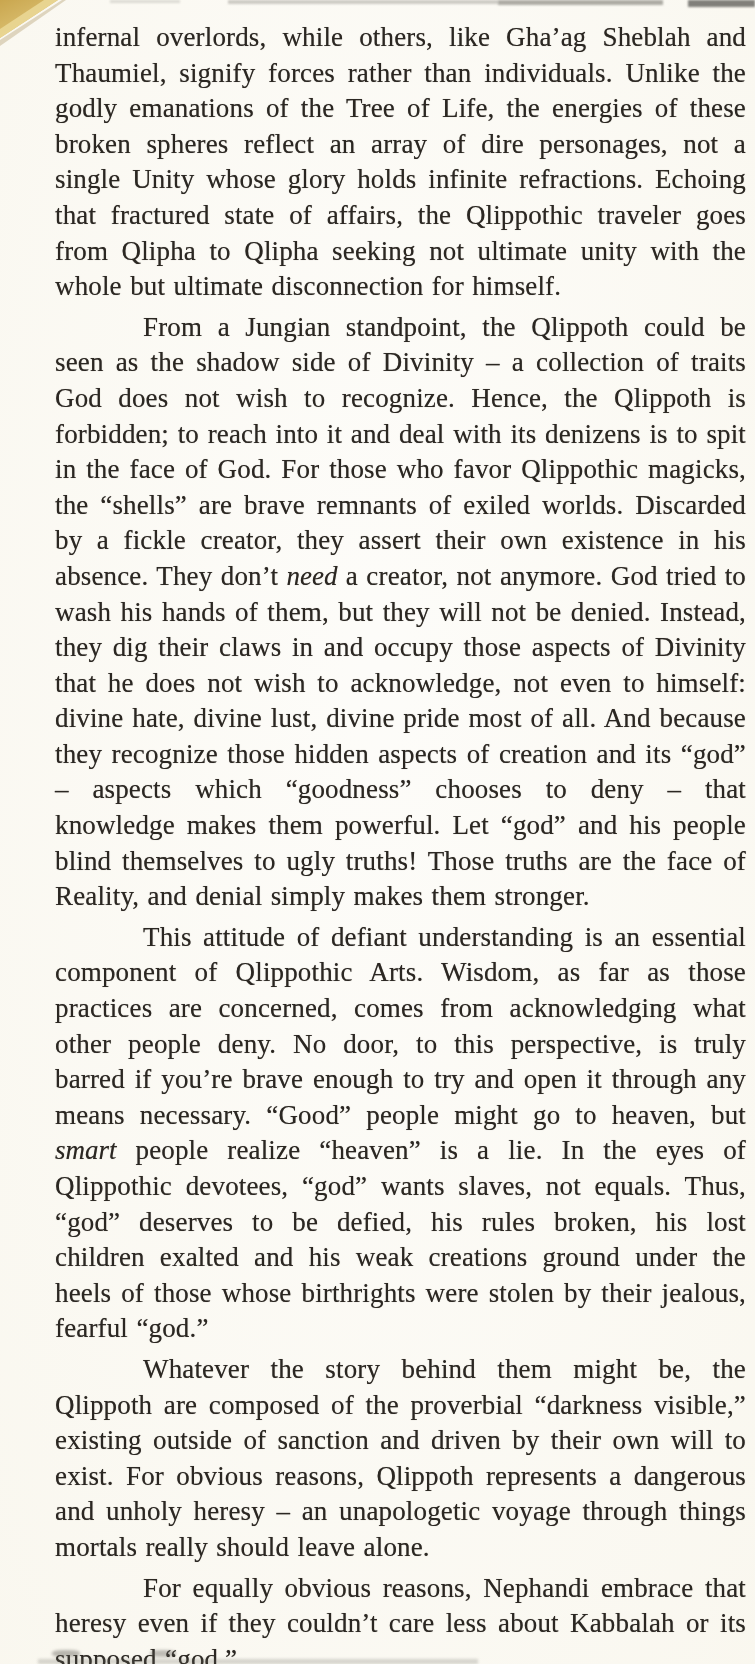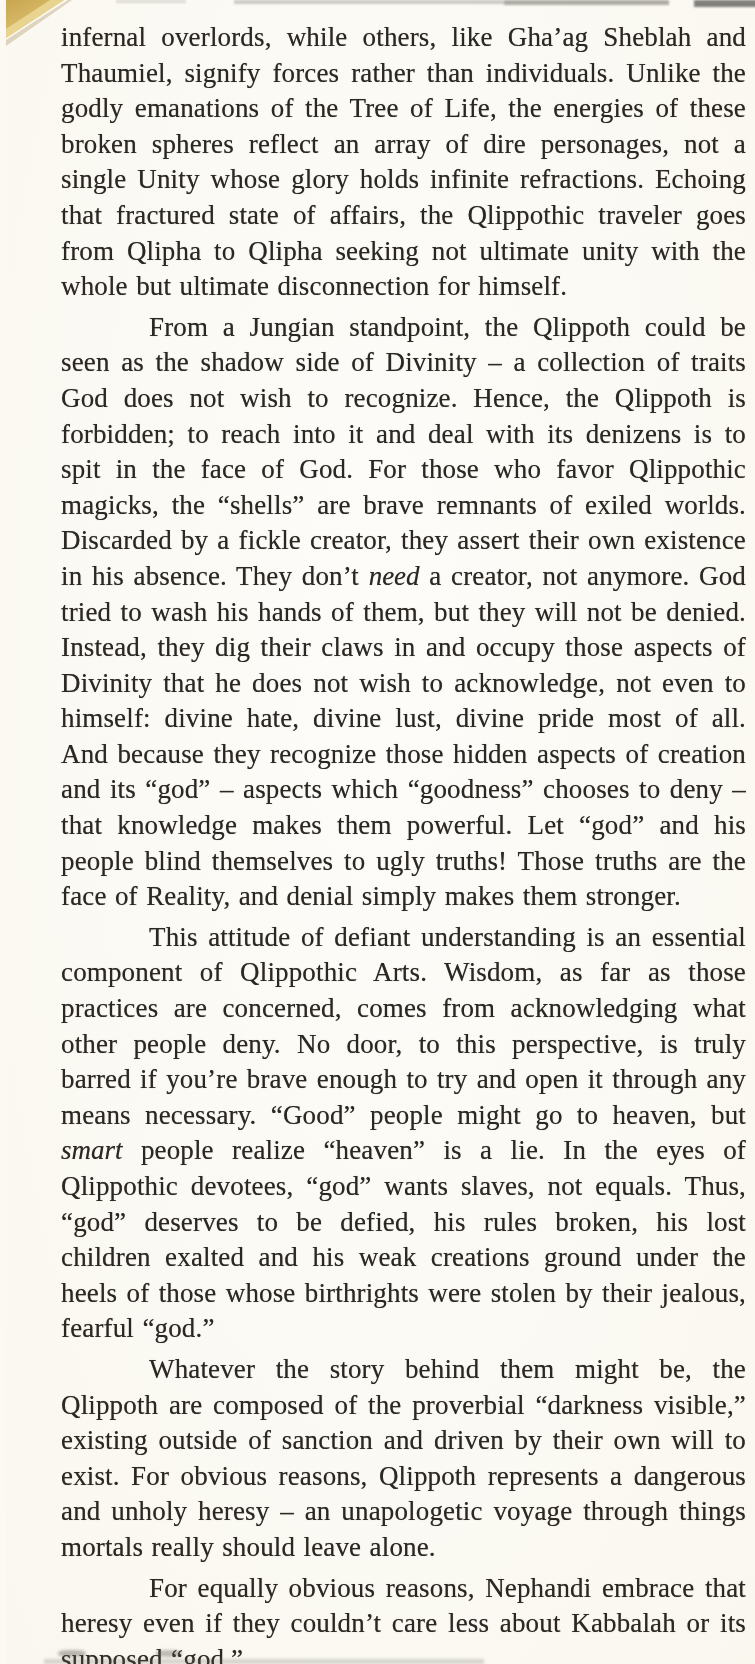--- a/index.html
+++ b/index.html
@@ -13,21 +13,20 @@
     overflow: hidden;
     background: var(--paper, #fbf9f2);
     font-family: "Liberation Serif", "DejaVu Serif", serif;
   }
   .page {
     position: absolute;
     inset: 0;
     background:
       radial-gradient(ellipse at 50% 40%, rgba(255,255,255,0.55), rgba(245,242,230,0.25)),
       var(--paper, #fbf9f2);
-    margin-left: 6px;
   }
   .text-column {
     position: absolute;
     left: 55px;
     right: 9px;
     top: 20px;
     color: var(--ink, #2b2722);
     font-size: 27px;
     line-height: 35.6px;
     text-align: justify;

